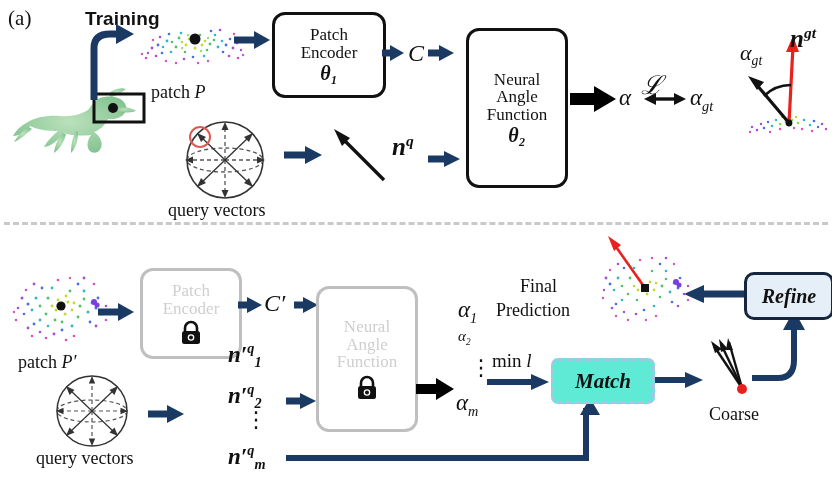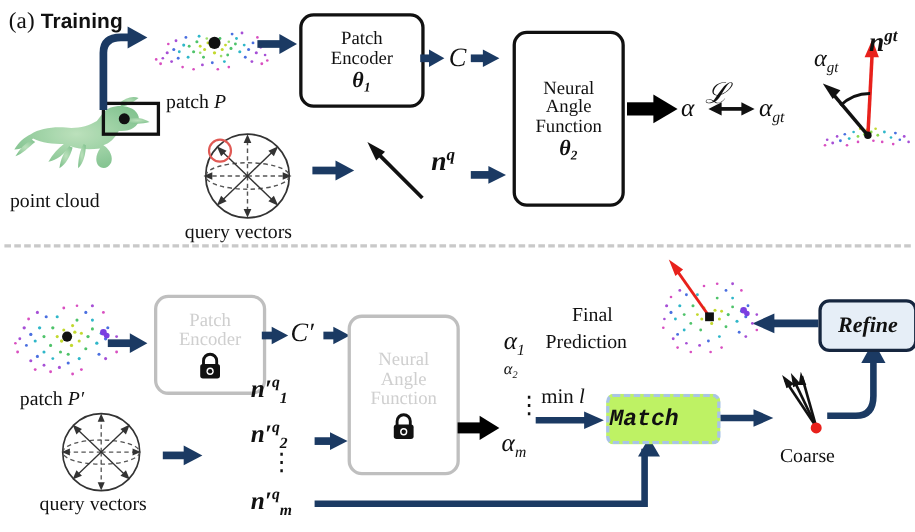--- a/index.html
+++ b/index.html
@@ -4,21 +4,21 @@
 <style>
   html,body{margin:0;padding:0;background:#fff;}
   body{width:832px;height:484px;position:relative;overflow:hidden;
        font-family:"Liberation Serif",serif;color:#111;}
   .stage{position:absolute;left:0;top:0;width:832px;height:484px;}
   .abs{position:absolute;}
 
   
   .sec-head{font-size:21px;letter-spacing:.1px;white-space:nowrap;}
   .sec-head .pl{font-family:"Liberation Serif",serif;}
-  .sec-head .bold{font-weight:bold;font-family:"Liberation Sans",sans-serif;font-size:19px;}
+  .sec-head .bold{font-weight:bold;font-family:"Liberation Sans",sans-serif;font-size:19px;margin-left:48px;}
 
   
   .divider{height:0;border-top:3px dashed #c9c9c9;}
 
   
   .cap{font-size:18px;white-space:nowrap;font-family:"Liberation Serif",serif;}
   .cap i{font-style:italic;}
 
   
   .box{position:absolute;border:3px solid #111;border-radius:13px;background:#fff;
@@ -27,22 +27,22 @@
   .box.dim{border-color:#bfbfbf;color:#cfcfcf;}
   .box .ln{font-size:17px;}
   .box .theta{font-weight:bold;font-style:italic;font-size:20px;margin-top:1px;color:#111;}
 
   
   .refinebox{position:absolute;border:3px solid #16263f;border-radius:10px;
              background:#e6eef7;display:flex;align-items:center;justify-content:center;}
   .refinebox span{font-weight:bold;font-style:italic;font-size:20px;color:#111;}
 
   
-  .matchbox{position:absolute;border:3px dashed #a9c4e6;border-radius:7px;background:#bef264;
-            display:flex;align-items:center;justify-content:flex-start;font-family:Liberation Mono, monospace;}
+  .matchbox{position:absolute;border:3px dashed #a9c4e6;border-radius:7px;background:#5eead4;
+            display:flex;align-items:center;justify-content:center;}
   .matchbox span{font-weight:bold;font-style:italic;font-size:21px;color:#111;}
 
   
   .m{font-family:"Liberation Serif",serif;white-space:nowrap;}
   .mi{font-style:italic;}
   .bi{font-weight:bold;font-style:italic;}
   sup.s{font-size:.62em;vertical-align:super;font-style:italic;}
   sub.s{font-size:.62em;vertical-align:sub;font-style:italic;}
   .vdots{font-size:20px;letter-spacing:0;line-height:.5;}
 
@@ -76,21 +76,20 @@
         <path d="M58 50 C56 58,52 65,46 69 C47 61,50 54,55 49 Z"></path>
         <path d="M70 48 C70 56,68 64,63 69 C63 60,65 52,68 47 Z"></path>
         <path d="M100 10 C106 5,112 3,118 5 C113 9,108 12,103 13 Z"></path>
         <path d="M106 24 C114 22,122 23,128 27 C121 29,113 29,106 27 Z"></path>
       </g>
 
       <rect x="86" y="10" width="50" height="28" fill="none" stroke="#111" stroke-width="3"></rect>
       <circle cx="105" cy="24" r="5" fill="#111"></circle>
     </svg>
   </div>
-  <div class="abs cap" style="left:9px;top:172px;">point cloud</div>
 
   <div class="abs" style="left:72px;top:22px;width:72px;height:82px;">
     <svg width="72" height="82" viewBox="0 0 72 82">
       <path d="M22 78 L22 26 Q22 12 38 12 L48 12" fill="none" stroke="#1b3a63" stroke-width="7" stroke-linecap="butt"></path>
       <path d="M44 2 L62 12 L44 22 Z" fill="#1b3a63"></path>
     </svg>
   </div>
 
   <div class="abs" style="left:138px;top:14px;width:115px;height:62px;">
     <svg width="115" height="62" viewBox="0 0 115 62">

